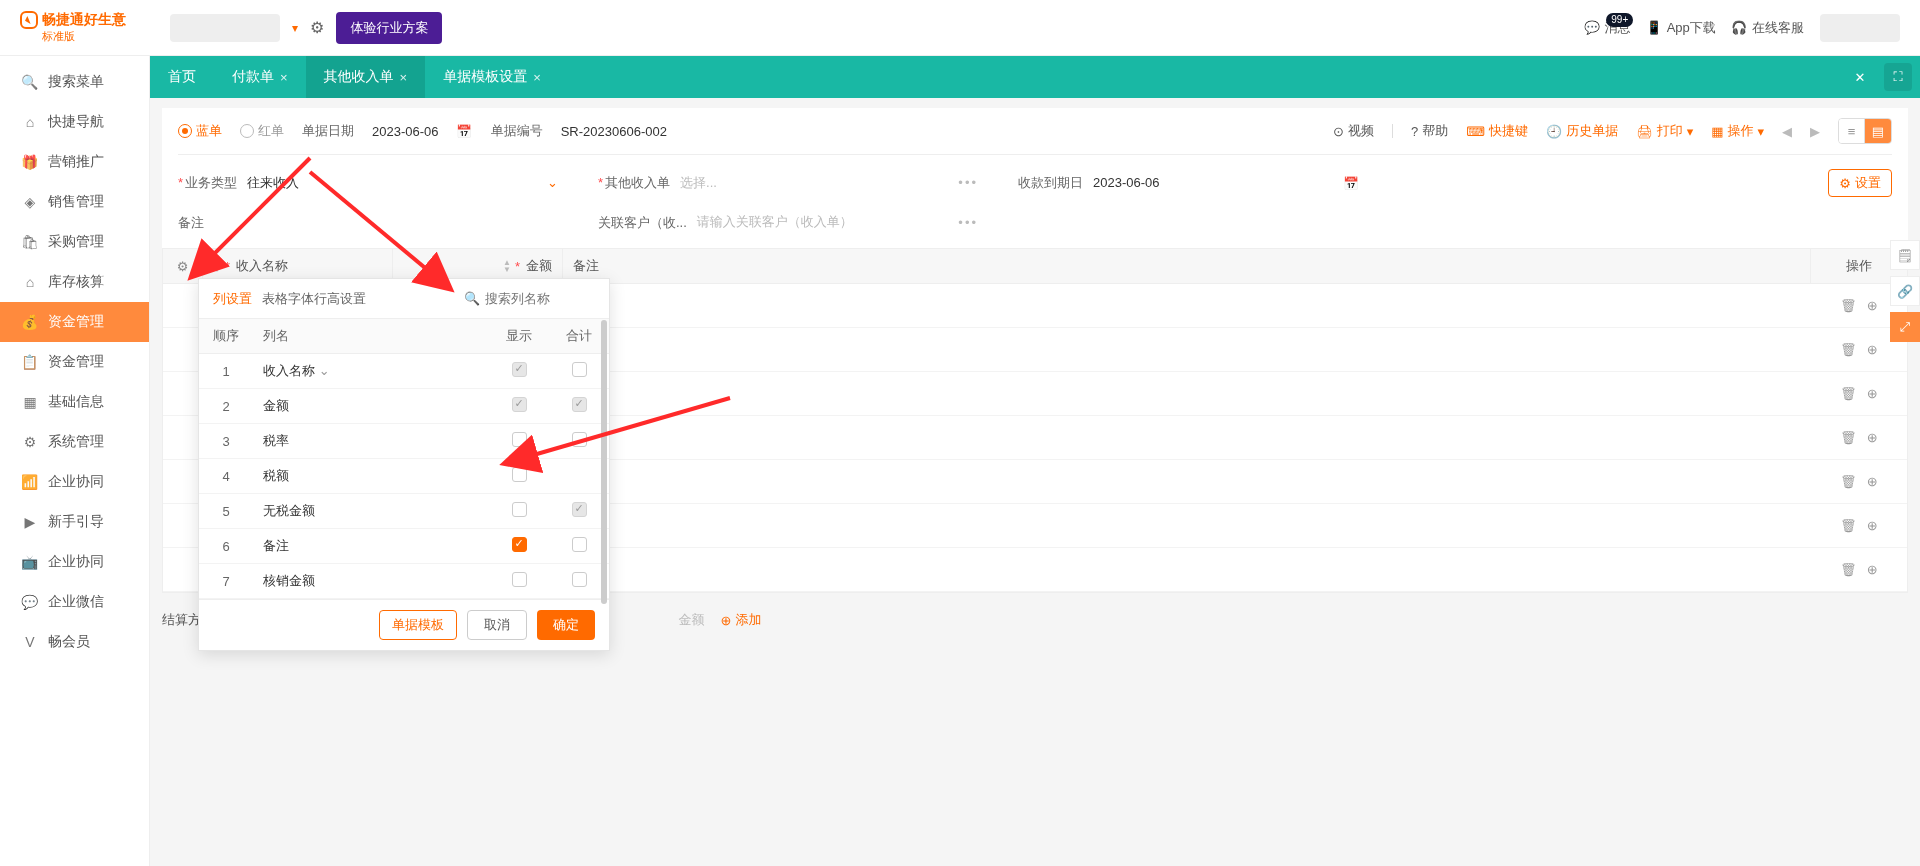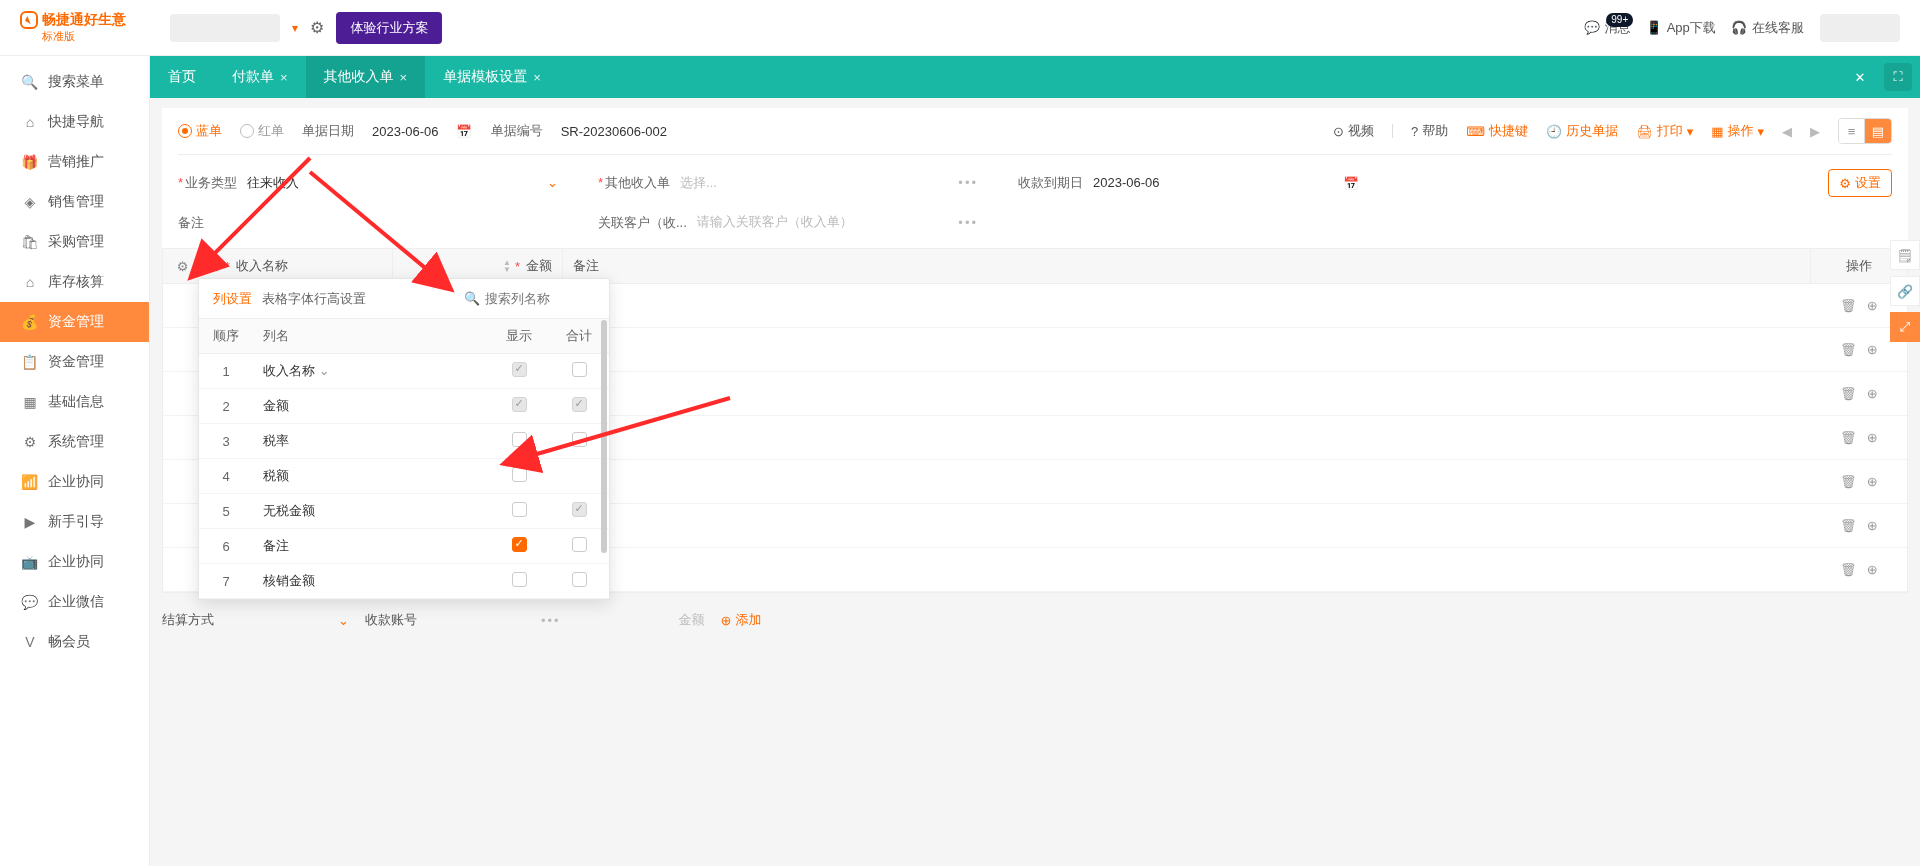--- a/index.html
+++ b/index.html
@@ -532,20 +532,25 @@
         </tr>
         <tr>
           <td class="idx">7</td>
   <td>核销金额</td>
   <td class="chk"><span class="ck"></span></td>
   <td class="chk"><span class="ck"></span></td>
         </tr>
       </tbody>
   </table>
   <div class="scroll-hint"></div>
+  <div class="pop-footer">
+    <button class="btn-outline-o">单据模板</button>
+    <button class="btn-outline-g">取消</button>
+    <button class="btn-solid-o">确定</button>
+  </div>
 </div>
 
 <div class="arrow" style="top:158px;left:200px">
   <svg width="120" height="120">
       <defs>
         <marker id="ah1" markerWidth="10" markerHeight="10" refX="2" refY="5" orient="auto">
           <path d="M0,0 L10,5 L0,10 Z" fill="#ff2a2a"></path>
         </marker>
       </defs>
   <line x1="110" y1="0" x2="10" y2="100" stroke="#ff2a2a" stroke-width="4" marker-end="url(#ah1)"></line>

